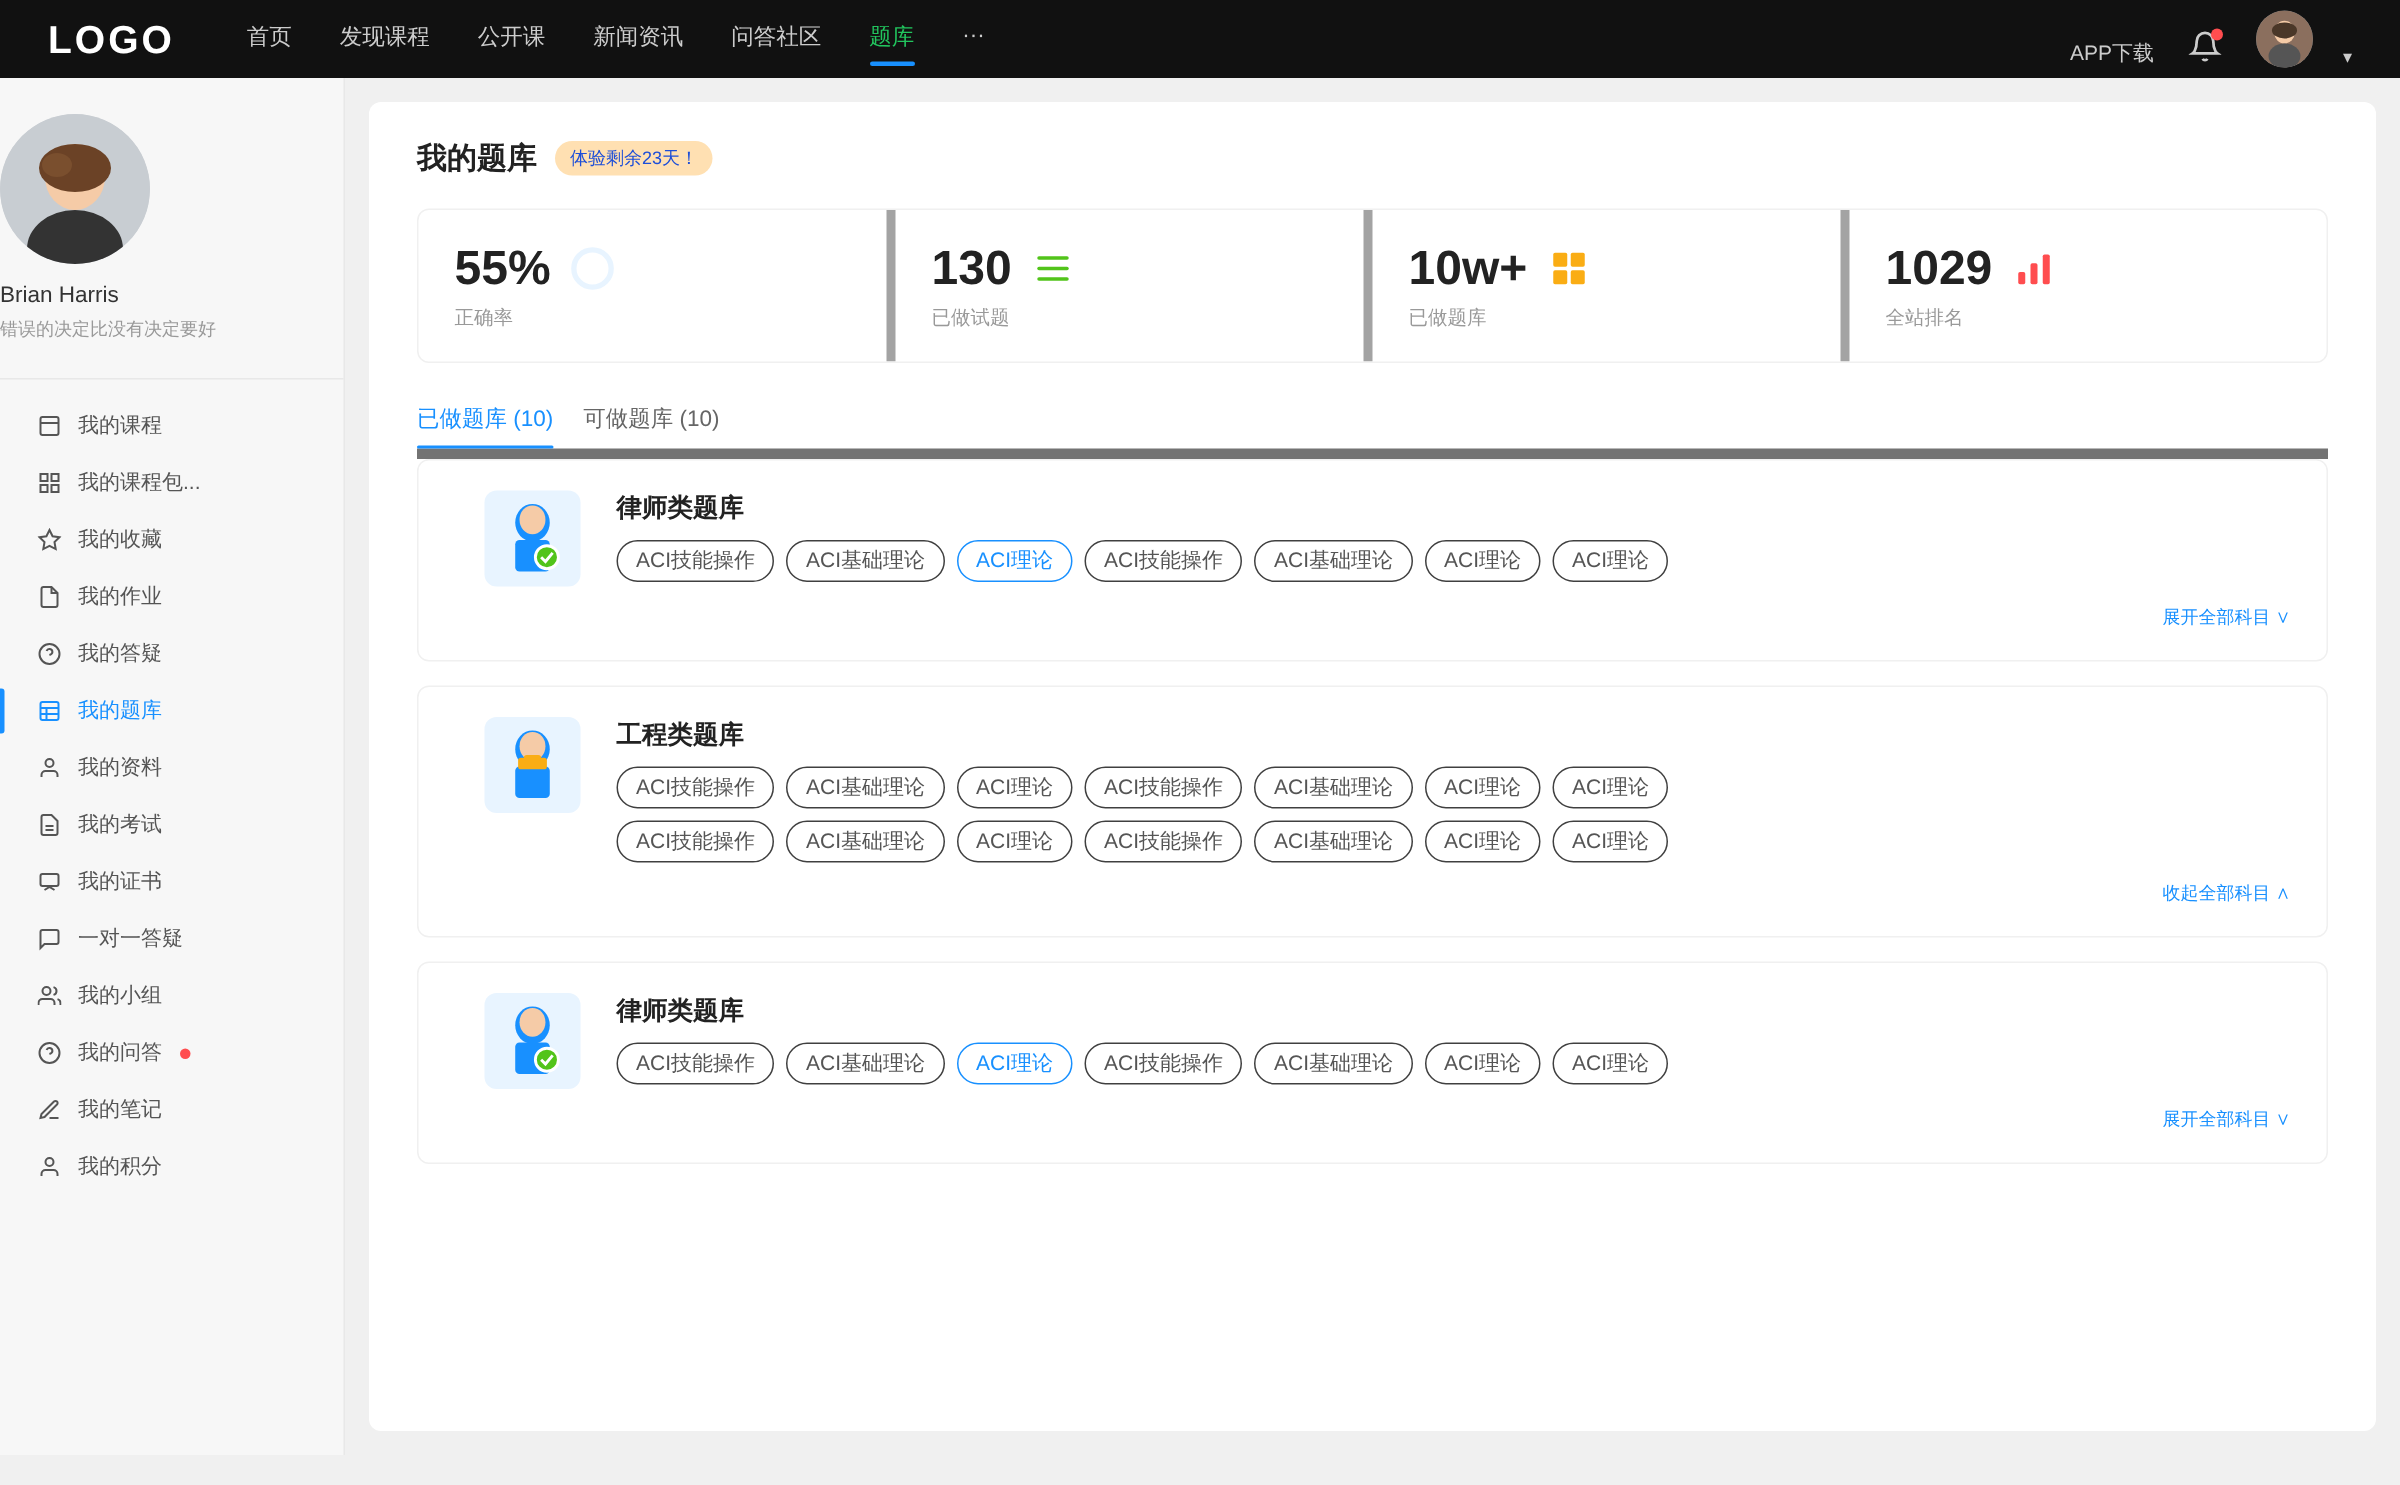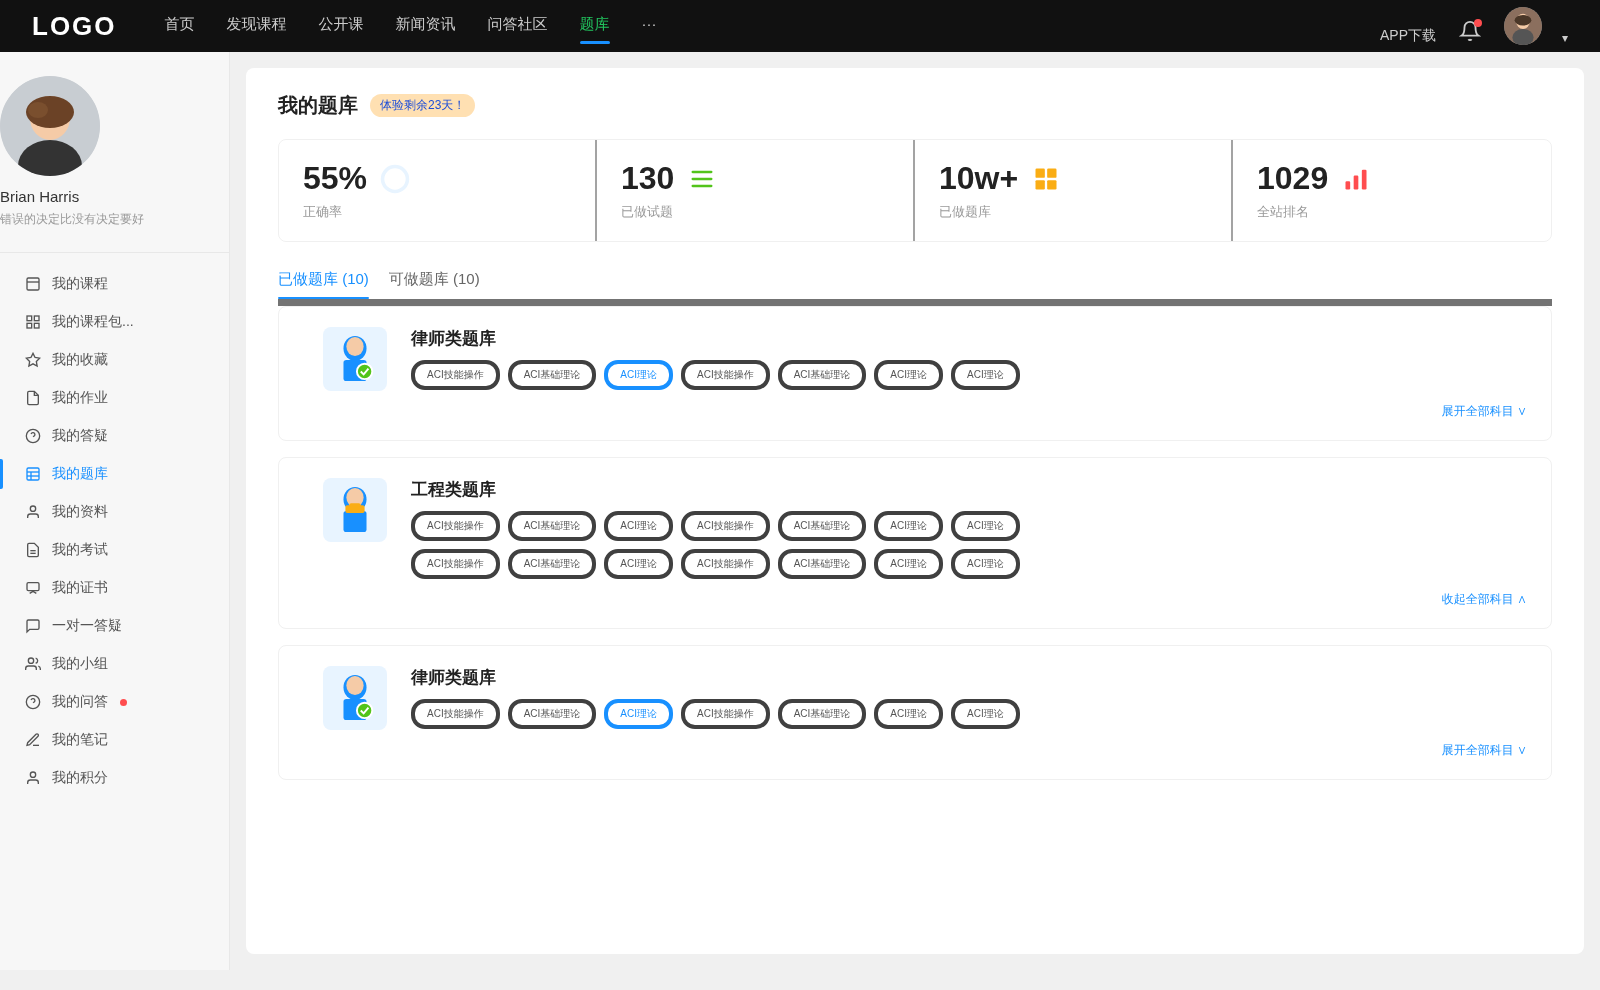--- a/index.html
+++ b/index.html
@@ -211,21 +211,21 @@
       display: grid;
       grid-template-columns: repeat(4, 1fr);
       gap: 0;
       border: 1px solid #f0f0f0;
       border-radius: 8px;
       margin-bottom: 28px;
       overflow: hidden;
     }
     .stat-card {
       padding: 20px 24px;
-      border-right: 2px solid #a3a3a3;
+      border-right: 6px solid #a3a3a3;
       display: flex;
       flex-direction: column;
       gap: 4px;
     }
     .stat-card:last-child { border-right: none; }
     .stat-main {
       display: flex;
       align-items: center;
       gap: 10px;
     }
@@ -307,24 +307,24 @@
       font-weight: 600;
       color: #222;
       margin-bottom: 10px;
     }
     .qbank-tags {
       display: flex;
       flex-wrap: wrap;
       gap: 8px;
     }
     .qbank-tag {
-      font-size: 10px;
+      font-size: 14px;
       padding: 4px 12px;
       border-radius: 14px;
-      border: 4px solid #404040;
+      border: 1px solid #404040;
       color: #555;
       cursor: pointer;
       background: #fff;
     }
     .qbank-tag.selected {
       border-color: #1890ff;
       color: #1890ff;
       background: #fff;
     }
     .qbank-expand {

